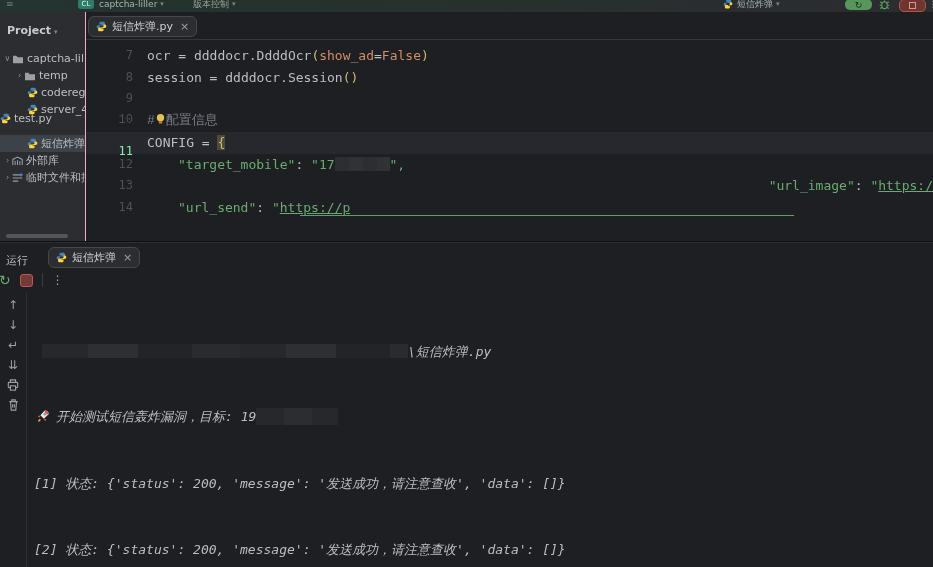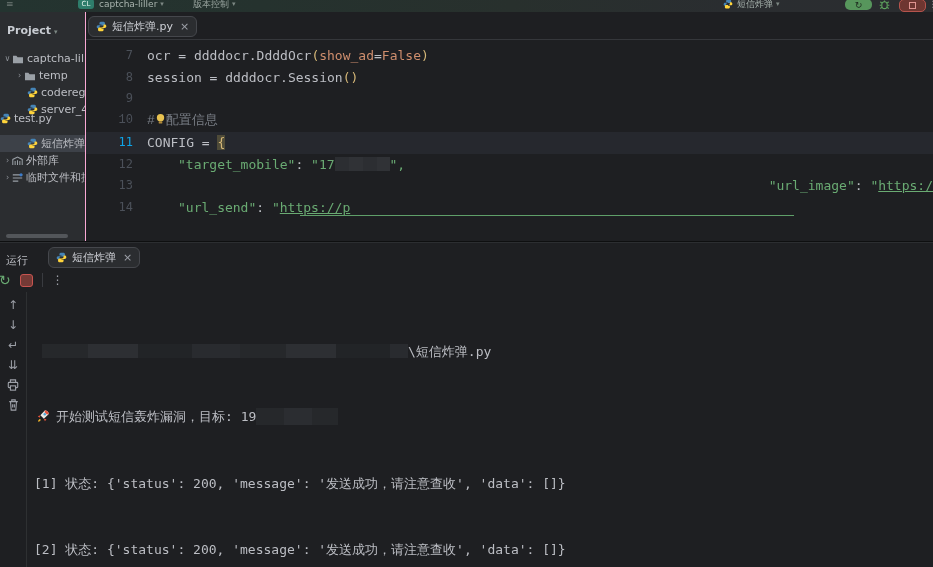--- a/index.html
+++ b/index.html
@@ -33,21 +33,21 @@
   
   #editor{position:absolute;top:12px;left:86px;right:0;height:229px;background:#1e1f22;}
   #tabbar{position:absolute;top:0;left:0;right:0;height:27px;border-bottom:1px solid #35373b;}
   .tab{position:absolute;left:2px;top:4px;height:19px;display:flex;align-items:center;gap:5px;
     background:#2b2d30;border:1px solid #45474c;border-radius:6px;padding:0 7px;font-size:11px;color:#ced0d6;}
   .tab .x{color:#9da0a8;font-size:11px;margin-left:2px;}
   #code{position:absolute;top:28px;left:0;right:0;bottom:0;font-family:"DejaVu Sans Mono",monospace;font-size:13px;}
   .cline{position:absolute;left:0;right:0;height:21.7px;line-height:21.7px;display:flex;}
   .gut{width:47px;flex:none;text-align:right;padding-right:14px;color:#4b5059;font-size:12px;}
   .cur{background:#26282e;}
-  .cur .gut{color:#0ea5e9;}
+  .cur .gut{color:#86efac;margin-top:9px;}
   .ctext{white-space:pre;color:#bcbec4;}
   .ctext span{white-space:pre;}
   .ind{padding-left:31px;}
   .s{color:#6aab73;} .u{color:#6aab73;text-decoration:underline;}
   .p{color:#d5b778;} .o{color:#cf8e6d;} .n{color:#2aacb8;} .c{color:#787d85;}
   .brace-hl{background:#4f4b38;color:#d5b778;}
   .blur-sm{display:inline-block;width:55px;height:14px;vertical-align:-2px;
     background:repeating-linear-gradient(90deg,#2c2e32 0 14px,#303236 14px 28px);}
   #blur-big{position:absolute;left:251px;top:137px;width:463px;height:41px;z-index:1;
     background:repeating-linear-gradient(90deg,#222925 0 56px,#273029 56px 118px,#20262 3 118px,#1f2523 118px 170px,#252c28 170px 228px,#212824 228px 286px);}
@@ -62,21 +62,21 @@
   .rtools{height:24px;display:flex;align-items:center;gap:9px;padding-left:3px;}
   .rerun{color:#6aab73;font-size:14px;margin-left:-4px;}
   .stop-sq{width:11px;height:11px;border-radius:3px;background:#743a36;border:1px solid #c75450;}
   .vsep{width:1px;height:14px;background:#393b40;}
   .kebab{color:#9da0a8;font-size:12px;letter-spacing:0;}
   #console{position:absolute;top:50px;left:0;right:0;bottom:0;display:flex;}
   #cgut{width:26px;flex:none;border-right:1px solid #2e3032;display:flex;flex-direction:column;
     align-items:center;padding-top:6px;gap:7px;color:#9da0a8;font-size:12px;line-height:1;}
   #cgut .gico{height:13px;display:flex;align-items:center;justify-content:center;}
   #cbody{flex:1;overflow:hidden;font-family:"DejaVu Sans Mono",monospace;font-size:13px;
-    line-height:21.8px;color:#bcbec4;padding:5px 0 0 7px;white-space:pre;}
+    line-height:21.8px;color:#bcbec4;padding:5px 0 0 7px;white-space:pre;font-style:italic;}
   .blur-path{display:inline-block;width:366px;height:14px;margin-left:8px;vertical-align:-2px;
     background:repeating-linear-gradient(90deg,#26282b 0 46px,#2d2f33 46px 96px,#222427 96px 150px,#292b2f 150px 198px);}
   .blur-phone{display:inline-block;width:82px;height:17px;vertical-align:-4px;
     background:repeating-linear-gradient(90deg,#26282b 0 28px,#2b2d31 28px 56px);}
   .rocket{vertical-align:-2px;margin:0 6px 0 2px;}
 </style>
 </head>
 <body>
 
 <div id="titlebar">

